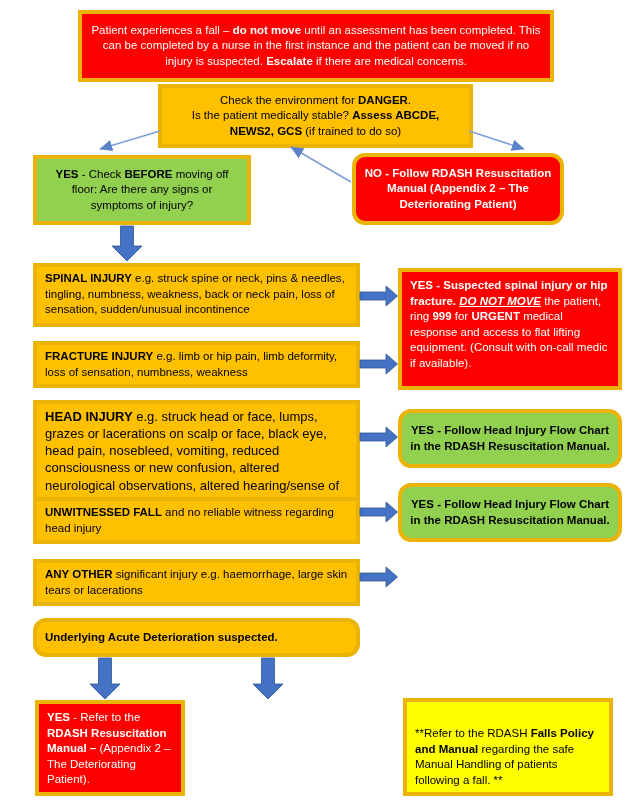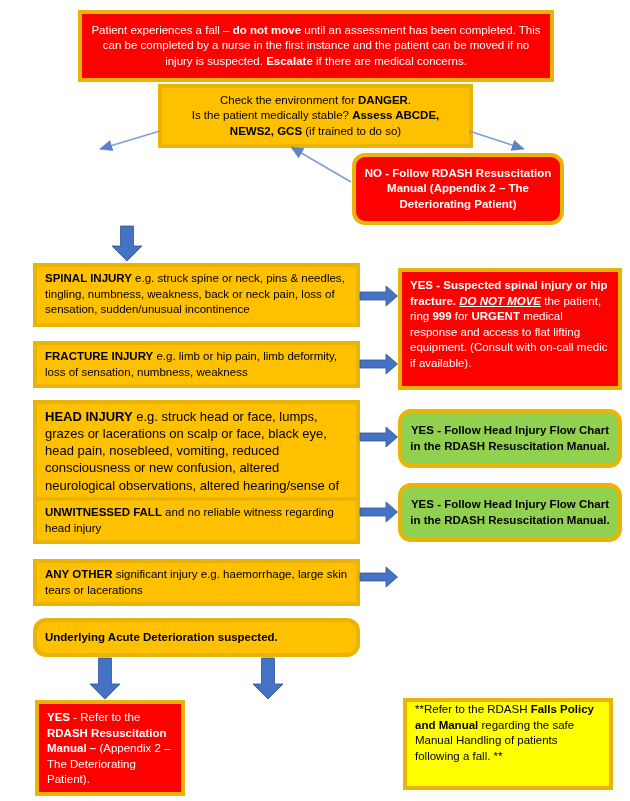--- a/index.html
+++ b/index.html
@@ -30,20 +30,23 @@
 <div class="canvas">
 
   <div class="box red center" style="left:78px;top:10px;width:476px;height:72px;">
     <div><span>Patient experiences a fall – </span><b>do not move</b><span> until an assessment has been completed. This can be completed by a nurse in the first instance and the patient can be moved if no injury is suspected. </span><b>Escalate</b><span> if there are medical concerns.</span></div>
   </div>
 
   <div class="box orange center" style="left:158px;top:84px;width:315px;height:64px;">
     <div><span>Check the environment for </span><b>DANGER</b><span>.</span><br><span>Is the patient medically stable? </span><b>Assess ABCDE, NEWS2, GCS</b><span> (if trained to do so)</span></div>
   </div>
 
+  <div class="box green center" style="left:33px;top:155px;width:218px;height:70px;">
+    <div><b>YES</b><span> - Check </span><b>BEFORE</b><span> moving off floor: Are there any signs or symptoms of injury?</span></div>
+  </div>
 
   <div class="box red center allbold" style="left:352px;top:153px;width:212px;height:72px;">
     <div><b>NO</b><span> - Follow RDASH Resuscitation Manual (Appendix 2 – The Deteriorating Patient)</span></div>
   </div>
 
   <div class="box orange" style="left:33px;top:263px;width:327px;min-height:64px;">
     <div><b>SPINAL INJURY</b><span> e.g. struck spine or neck, pins &amp; needles, tingling, numbness, weakness, back or neck pain, loss of sensation, sudden/unusual incontinence</span></div>
   </div>
 
   <div class="box red" style="left:398px;top:268px;width:224px;min-height:122px;padding-top:6px;">
@@ -77,21 +80,21 @@
 
   <div class="box orange vcenter allbold" style="left:33px;top:618px;width:327px;height:39px;">
     <div>Underlying Acute Deterioration suspected.</div>
   </div>
 
   <div class="box red" style="left:35px;top:700px;width:150px;min-height:90px;padding-top:6px;">
     <div><b>YES</b><span> - Refer to the </span><b>RDASH Resuscitation Manual –</b><span> (Appendix 2 – The Deteriorating Patient).</span></div>
   </div>
 
 
-  <div class="box yellow" style="left:403px;top:698px;width:210px;min-height:92px;padding-top:0;">
+  <div class="box yellow" style="left:403px;top:698px;width:210px;min-height:92px;padding-top:24px;">
     <div><span>**Refer to the RDASH </span><b>Falls Policy and Manual</b><span> regarding the safe Manual Handling of patients following a fall. **</span></div>
   </div>
 
   <svg class="arrows" viewBox="0 0 630 801">
     <defs>
       <marker id="ah" viewBox="0 0 10 10" refX="8.5" refY="5" markerWidth="9" markerHeight="9" orient="auto">
         <path d="M0,1 L9,5 L0,9 z" fill="#5B83C9"></path>
       </marker>
     </defs>
 

